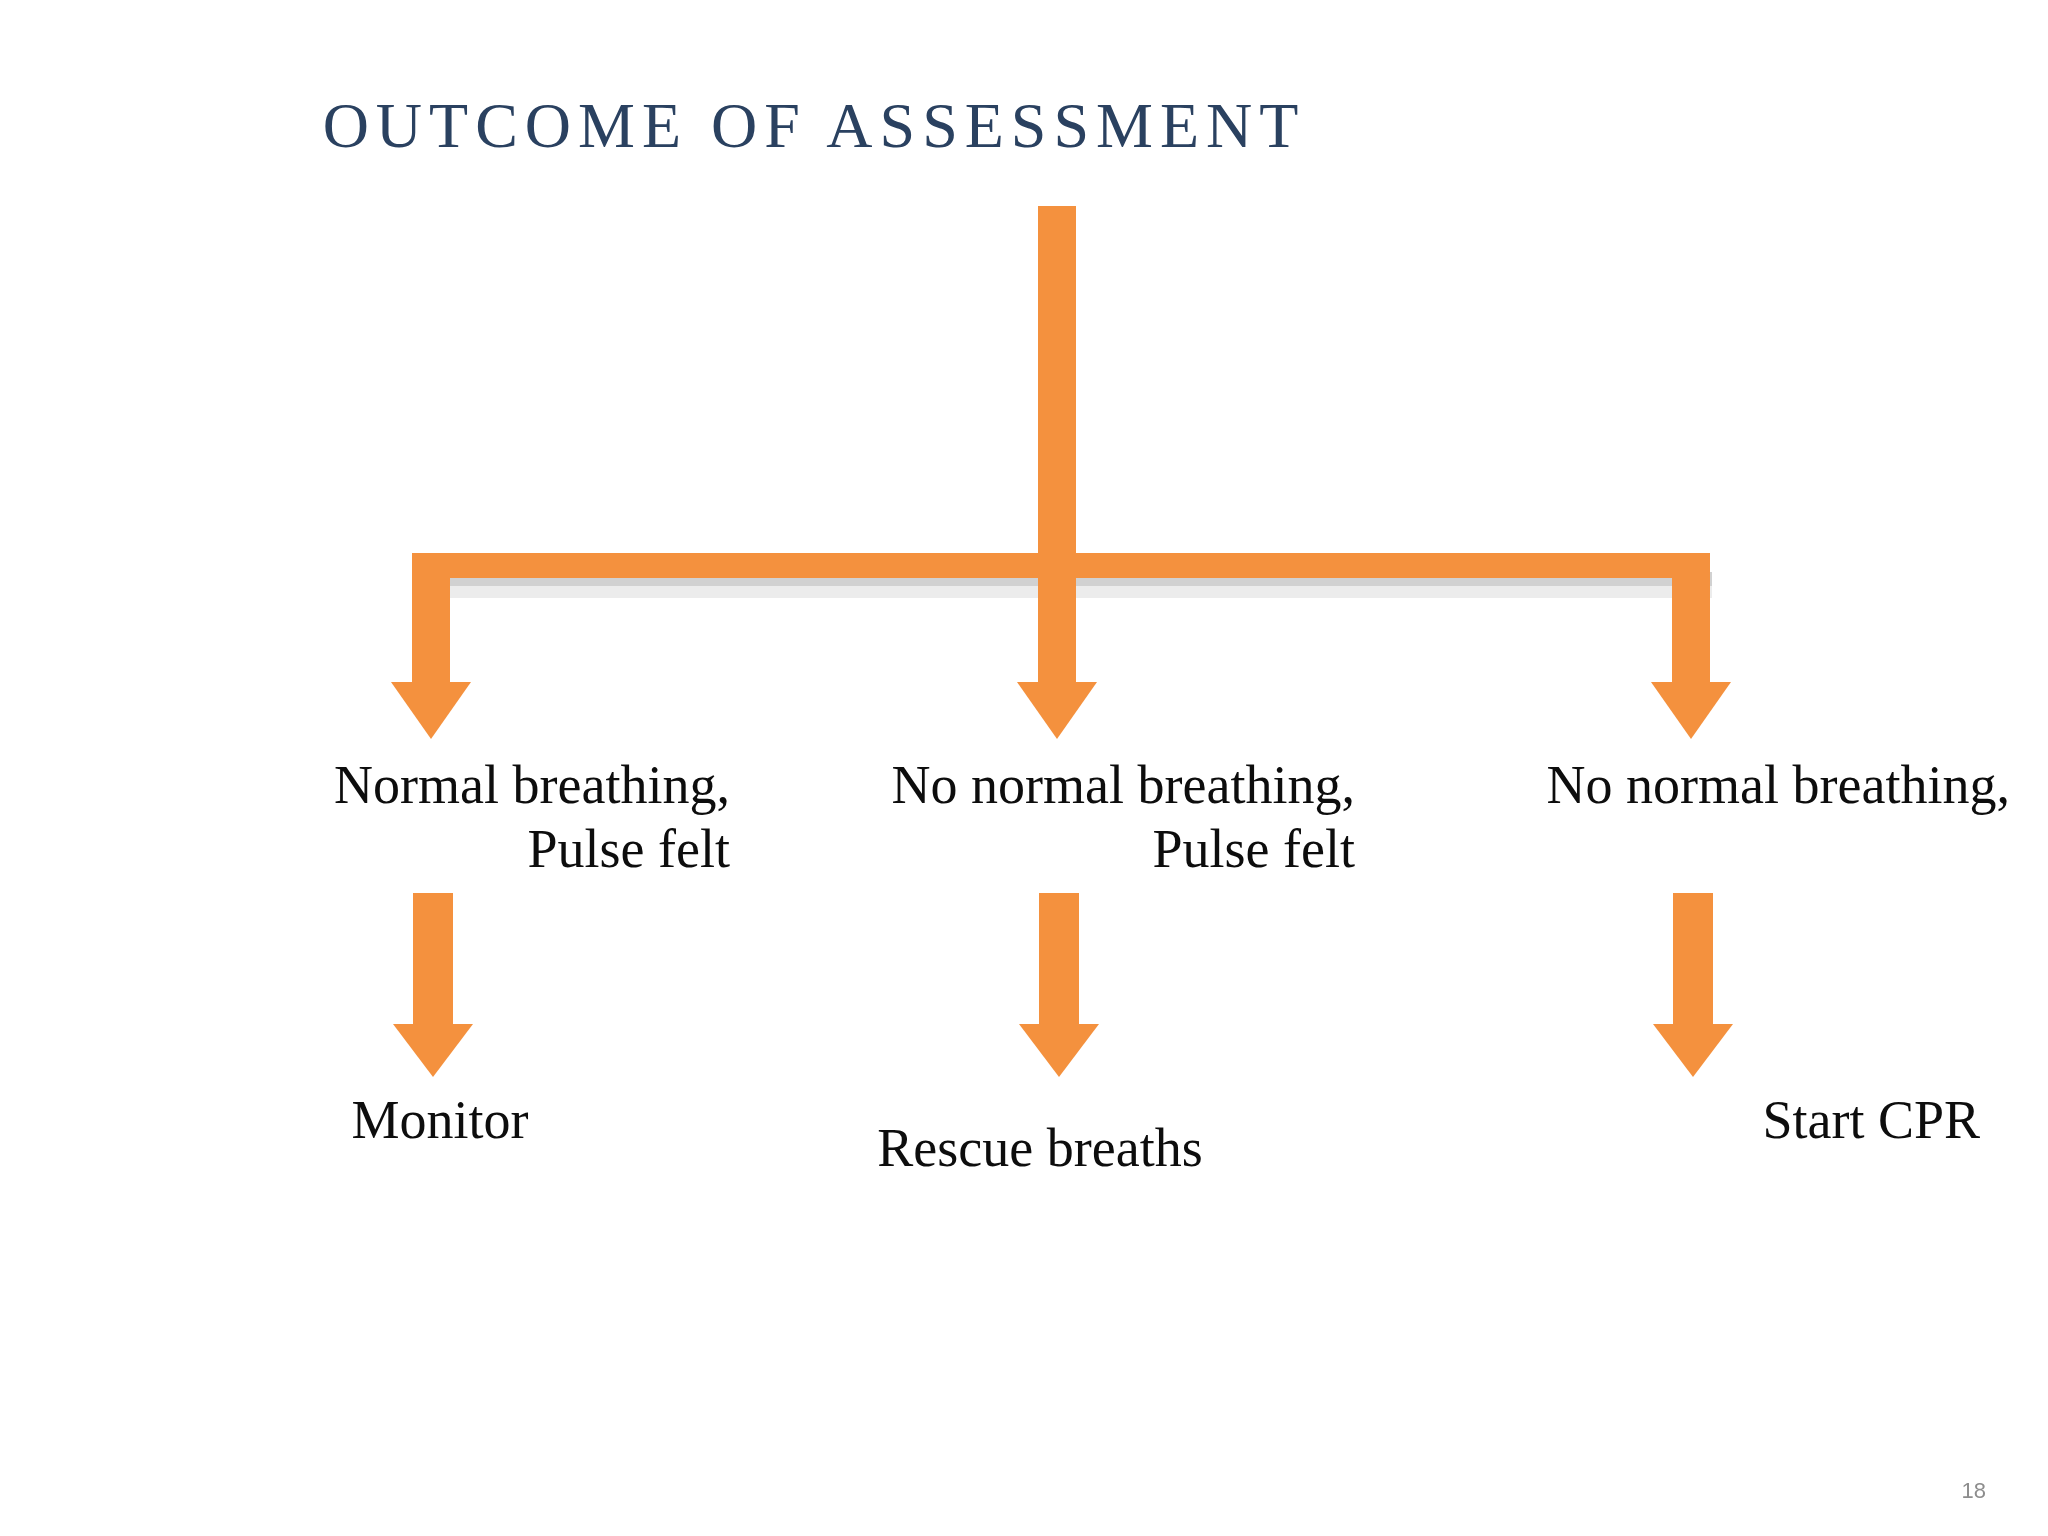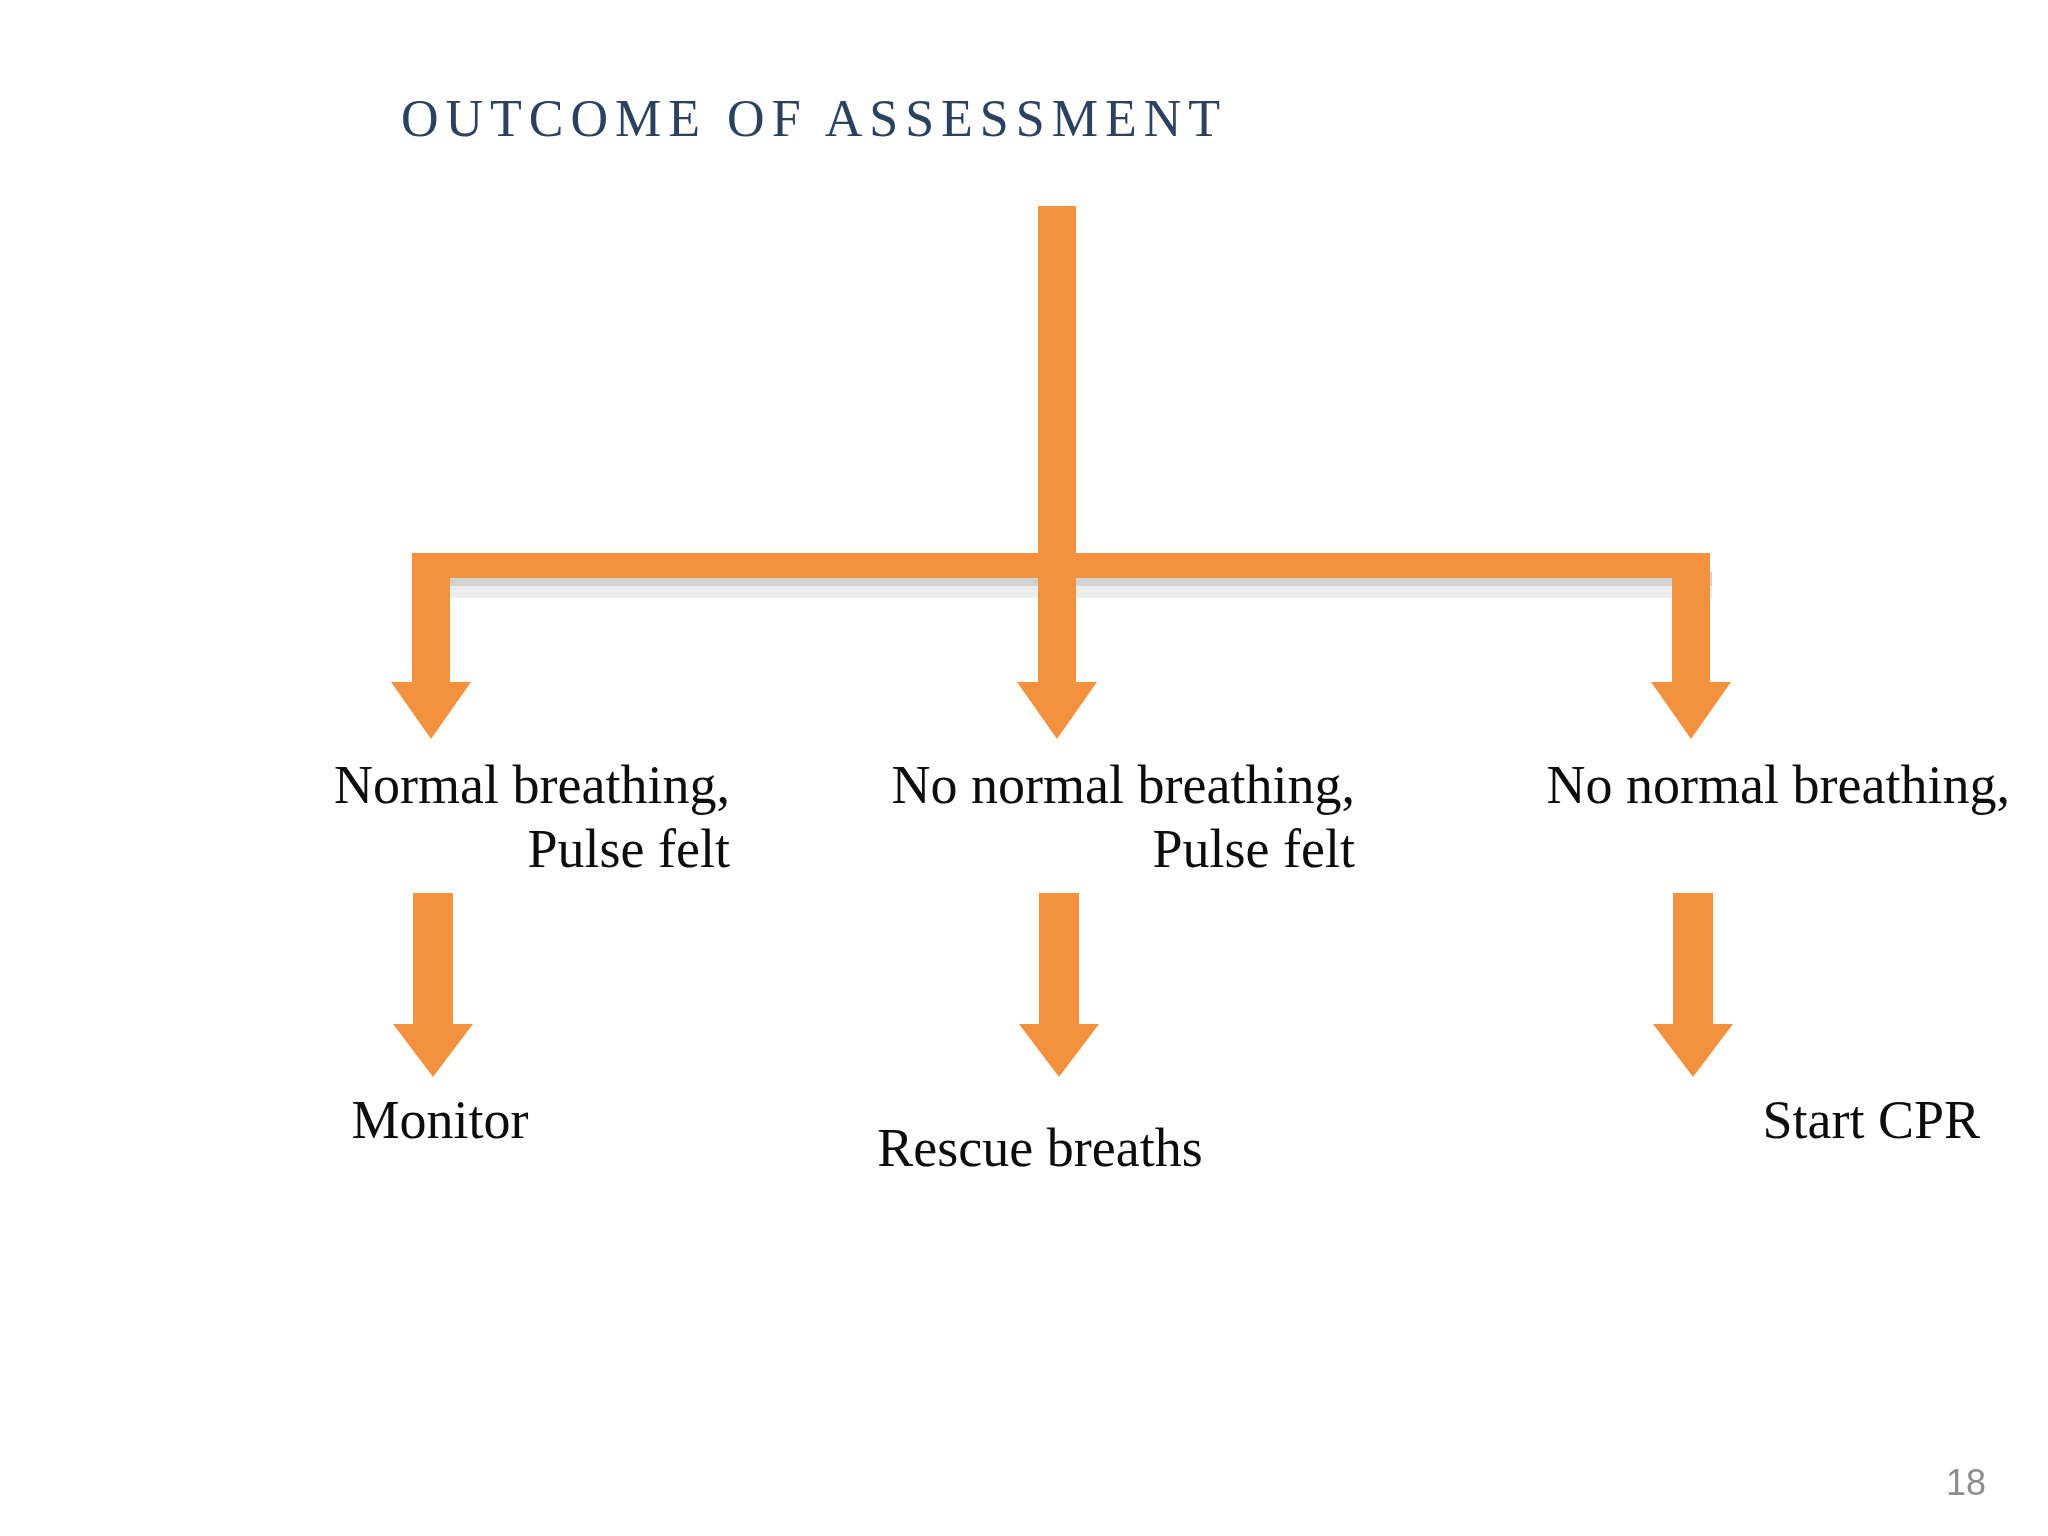--- a/index.html
+++ b/index.html
@@ -17,21 +17,21 @@
   }
 
   
   #slide-title {
     position: absolute;
     left: 0;
     top: 92px;
     width: 1628px;
     text-align: center;
     font-family: "Liberation Serif", "DejaVu Serif", serif;
-    font-size: 52px;
+    font-size: 64px;
     letter-spacing: 7px;
     color: #2a4160;
     white-space: nowrap;
     line-height: 1.05;
   }
 
   
   #connectors {
     position: absolute;
     left: 0;
@@ -68,21 +68,21 @@
   #action-3 { left: 1420px; top: 1089px; width: 560px; text-align: right; }
 
   .label-line { display: block; }
 
   
   #page-number {
     position: absolute;
     right: 62px;
     bottom: 32px;
     font-family: "Liberation Sans", "DejaVu Sans", sans-serif;
-    font-size: 36px;
+    font-size: 22px;
     color: #8d8d8d;
   }
 </style>
 </head>
 <body>
 
 <div id="slide">
 
   <div id="slide-title">OUTCOME OF ASSESSMENT</div>
 

